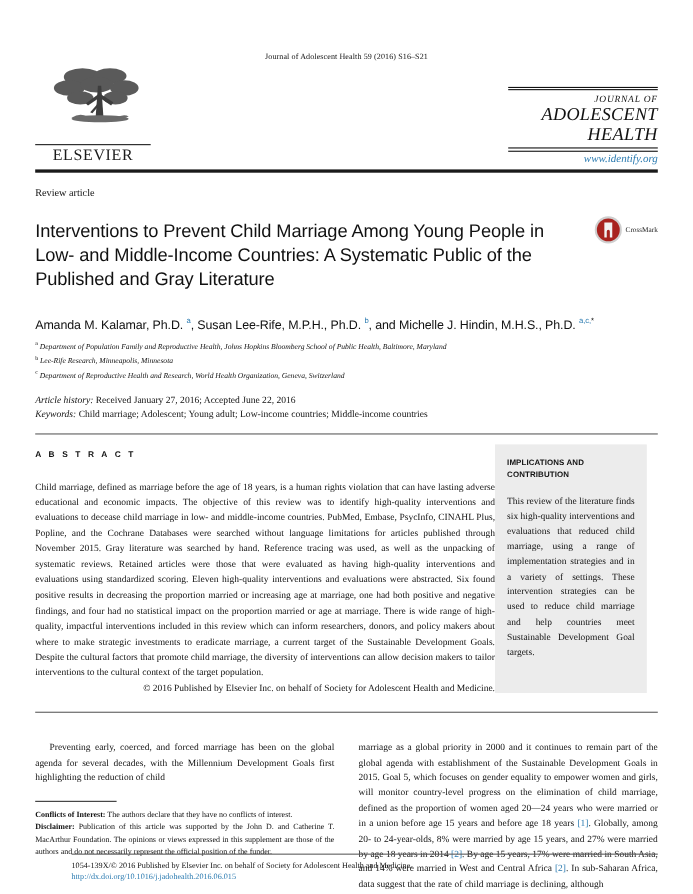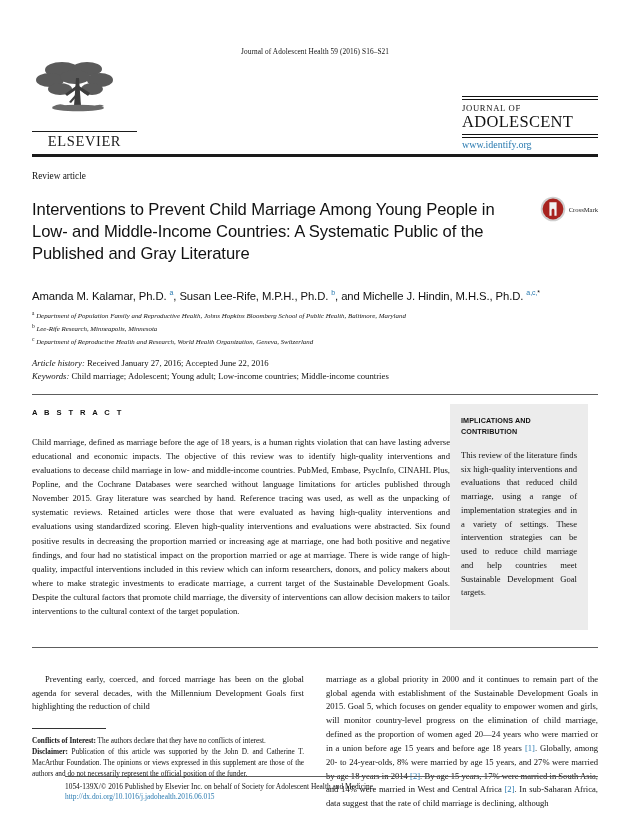--- a/index.html
+++ b/index.html
@@ -37,39 +37,40 @@
     display: flex;
     justify-content: space-between;
     align-items: flex-end;
     margin-top: 12px;
     height: 82px;
   }
   .elsevier-logo {
     width: 105px;
     display: flex;
     flex-direction: column;
-    align-items: flex-start;
+    align-items: flex-end;
     gap: 12px;
   }
   .tree-wrap { height: 60px; width: 92px; }
   .elsevier-word {
     font-family: "Liberation Serif", serif;
     font-size: 14.5px;
     letter-spacing: .6px;
     color: #1b1b1b;
     border-top: 1.2px solid #1b1b1b;
     width: 100%;
     text-align: center;
     padding-top: 1px;
     margin-top: 1px;
   }
   .journal-logo {
     width: 136px;
-    text-align: left;
+    text-align: right;
     line-height: 1.05;
+    font-style: italic;
   }
   .rule-double {
     border-top: 1.6px solid #111;
     border-bottom: 1.6px solid #111;
     height: 1.6px;
     margin: 0 0 4px 0;
   }
   .rule-double.bottom { margin: 4px 0 2px 0; }
   .j-line1 {
     font-size: 8.6px; letter-spacing: .7px; color: #111;
@@ -285,20 +286,21 @@
           <path d="M60 49 q8 -4 12 -1 q-6 3 -12 1z" fill="#6a6a6a"></path>
         </svg>
       </div>
       <div class="elsevier-word">ELSEVIER</div>
     </div>
 
     <div class="journal-logo">
       <div class="rule-double"></div>
       <div class="j-line1">JOURNAL OF</div>
       <div class="j-line2">ADOLESCENT</div>
+      <div class="j-line3">HEALTH</div>
       <div class="rule-double bottom"></div>
       <div class="j-url">www.identify.org</div>
     </div>
   </div>
 
   <div class="thick-rule"></div>
 
   <div class="review-article">Review article</div>
 
   <div class="title-row">
@@ -338,20 +340,21 @@
       <i>Keywords:</i><span> Child marriage; Adolescent; Young adult; Low-income countries; Middle-income countries</span>
     </div>
   </div>
 
   <div class="rule-thin"></div>
 
   <div class="abstract-row">
     <div class="abstract-col">
       <div class="abstract-head">A B S T R A C T</div>
       <div class="abstract-body">Child marriage, defined as marriage before the age of 18 years, is a human rights violation that can have lasting adverse educational and economic impacts. The objective of this review was to identify high-quality interventions and evaluations to decease child marriage in low- and middle-income countries. PubMed, Embase, PsycInfo, CINAHL Plus, Popline, and the Cochrane Databases were searched without language limitations for articles published through November 2015. Gray literature was searched by hand. Reference tracing was used, as well as the unpacking of systematic reviews. Retained articles were those that were evaluated as having high-quality interventions and evaluations using standardized scoring. Eleven high-quality interventions and evaluations were abstracted. Six found positive results in decreasing the proportion married or increasing age at marriage, one had both positive and negative findings, and four had no statistical impact on the proportion married or age at marriage. There is wide range of high-quality, impactful interventions included in this review which can inform researchers, donors, and policy makers about where to make strategic investments to eradicate marriage, a current target of the Sustainable Development Goals. Despite the cultural factors that promote child marriage, the diversity of interventions can allow decision makers to tailor interventions to the cultural context of the target population.</div>
+      <div class="abstract-copy">© 2016 Published by Elsevier Inc. on behalf of Society for Adolescent Health and Medicine.</div>
     </div>
 
     <aside class="implications">
       <div class="impl-head">
         <div>IMPLICATIONS AND</div>
         <div>CONTRIBUTION</div>
       </div>
       <div class="impl-body">This review of the literature finds six high-quality interventions and evaluations that reduced child marriage, using a range of implementation strategies and in a variety of settings. These intervention strategies can be used to reduce child marriage and help countries meet Sustainable Development Goal targets.</div>
     </aside>
   </div>

